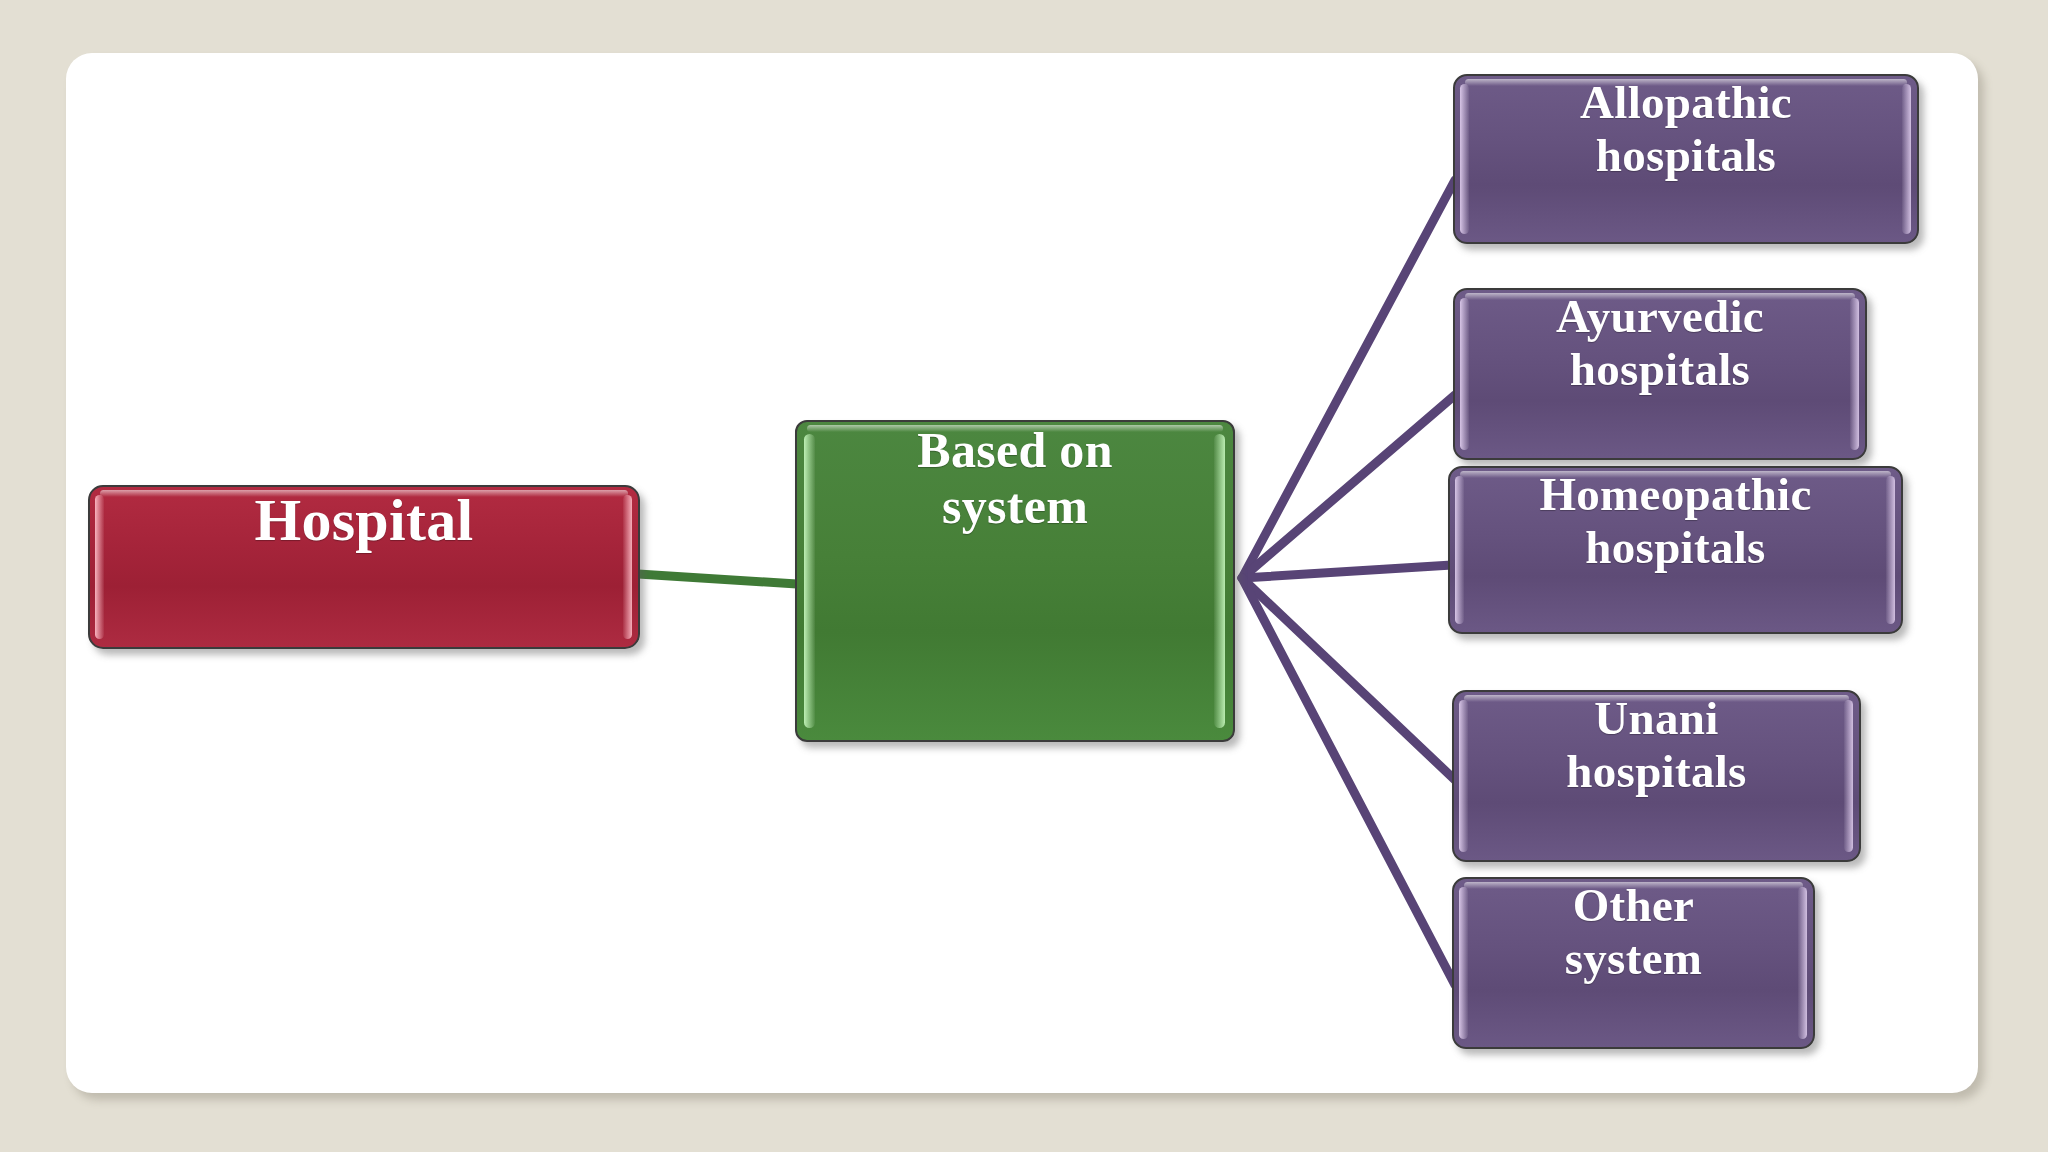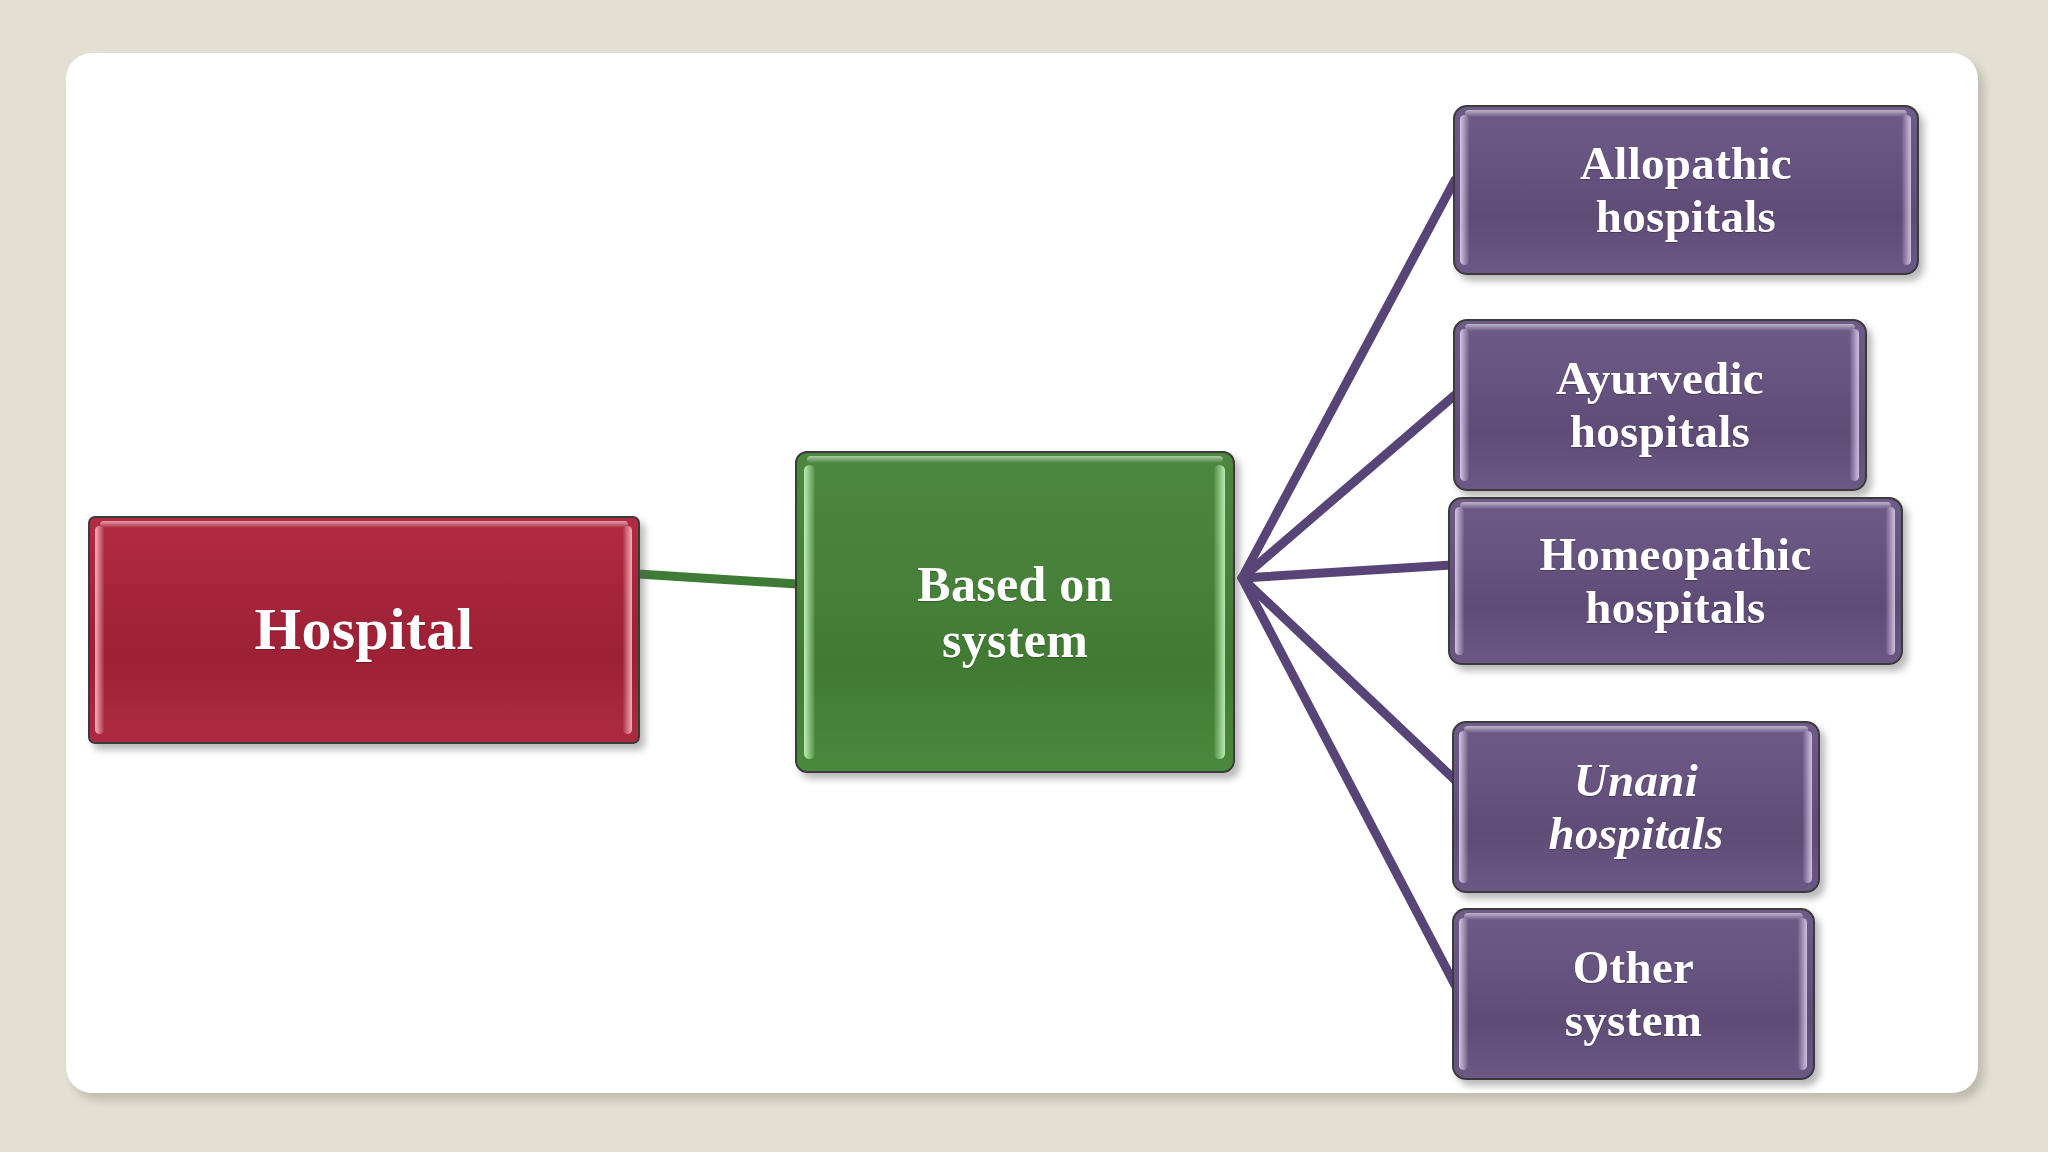--- a/index.html
+++ b/index.html
@@ -33,33 +33,32 @@
     top: 0;
     width: 2048px;
     height: 1152px;
     pointer-events: none;
   }
   
   .node {
     position: absolute;
     box-sizing: border-box;
     display: flex;
-    align-items: center;
+    align-items: flex-start;
     justify-content: center;
     text-align: center;
     color: #ffffff;
     font-weight: bold;
     line-height: 1.12;
     letter-spacing: .3px;
     border-radius: 14px;
     border: 2px solid #3b3b3b;
     text-shadow: 0 1px 1px rgba(0,0,0,0.28);
     box-shadow: 5px 6px 7px rgba(90,90,90,0.42);
     overflow: hidden;
-    margin-top: 31px;
   }
   .node .glossL {
     position: absolute;
     left: 5px; top: 8px; bottom: 8px;
     width: 9px;
     border-radius: 6px;
     background: linear-gradient(to right, rgba(255,255,255,.78), rgba(255,255,255,.05));
     pointer-events: none;
   }
   .node .glossR {
@@ -83,23 +82,23 @@
     z-index: 3;
     padding: 0 14px;
     white-space: pre-line;
   }
 
   
   #node-root {
     left: 88px;
     top: 485px;
     width: 552px;
-    height: 228px;
+    height: 164px;
     font-size: 60px;
-    border-radius: 7px;
+    border-radius: 15px;
     background:
       linear-gradient(to bottom, #b22b41 0%, #a5243a 38%, #9d2035 62%, #ad2b41 100%);
   }
   #node-root .glossL { background: linear-gradient(to right, rgba(255,190,200,.92), rgba(255,255,255,.05)); }
   #node-root .glossR { background: linear-gradient(to left, rgba(255,190,200,.88), rgba(255,255,255,.05)); }
 
   
   #node-branch {
     left: 795px;
     top: 420px;
@@ -124,21 +123,21 @@
     font-size: 47px;
     background:
       linear-gradient(to bottom, #6e5b88 0%, #65527e 40%, #5e4b76 66%, #6b5885 100%);
   }
   .leaf .glossL { background: linear-gradient(to right, rgba(226,208,240,.90), rgba(255,255,255,.05)); }
   .leaf .glossR { background: linear-gradient(to left, rgba(226,208,240,.86), rgba(255,255,255,.05)); }
 
   #leaf-0 { left:1453px; top: 74px;  width:466px; height:170px; }
   #leaf-1 { left:1453px; top:288px;  width:414px; height:172px; }
   #leaf-2 { left:1448px; top:466px;  width:455px; height:168px; }
-  #leaf-3 { left:1452px; top:690px;  width:368px; height:172px;font-style:italic; }
+  #leaf-3 { left:1452px; top:690px;  width:409px; height:172px; }
   #leaf-4 { left:1452px; top:877px;  width:363px; height:172px; }
 </style>
 </head>
 <body>
 
 <div id="slide">
 
   <div id="card"></div>
 
   <svg id="edges" viewBox="0 0 2048 1152" xmlns="http://www.w3.org/2000/svg">

